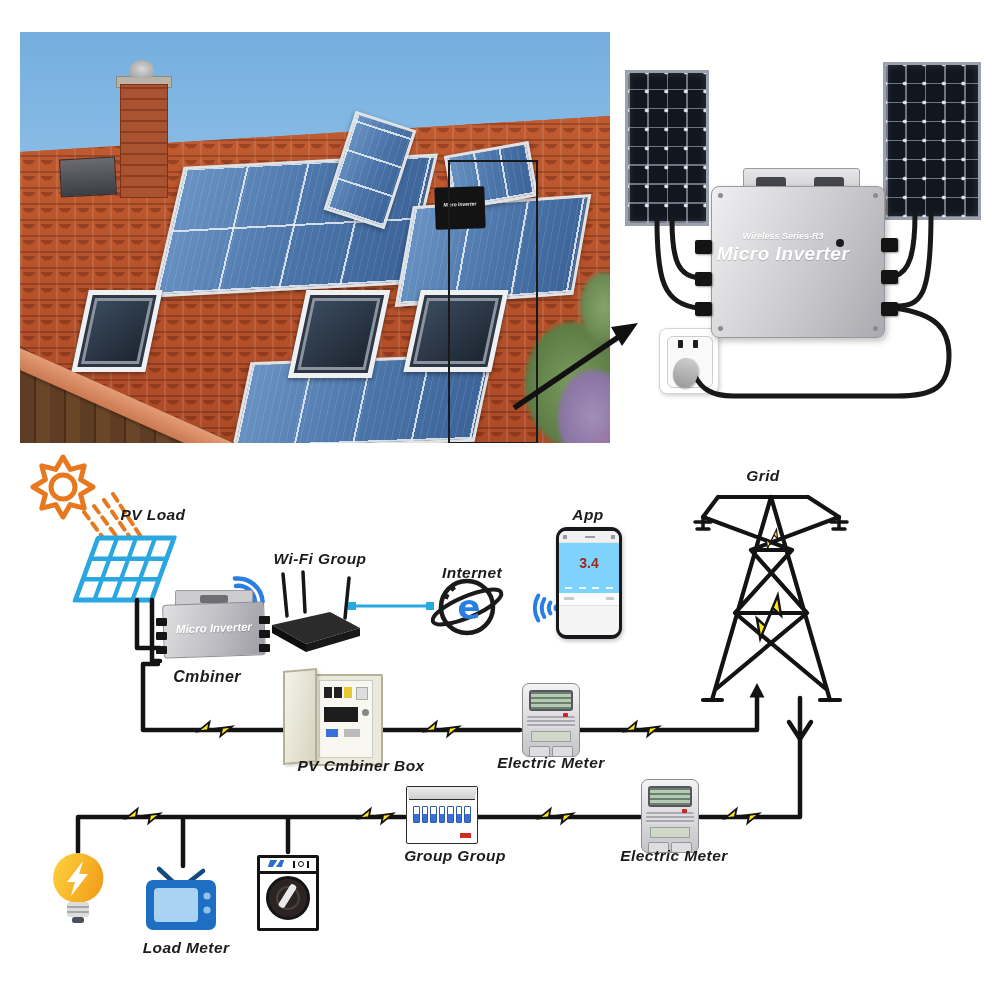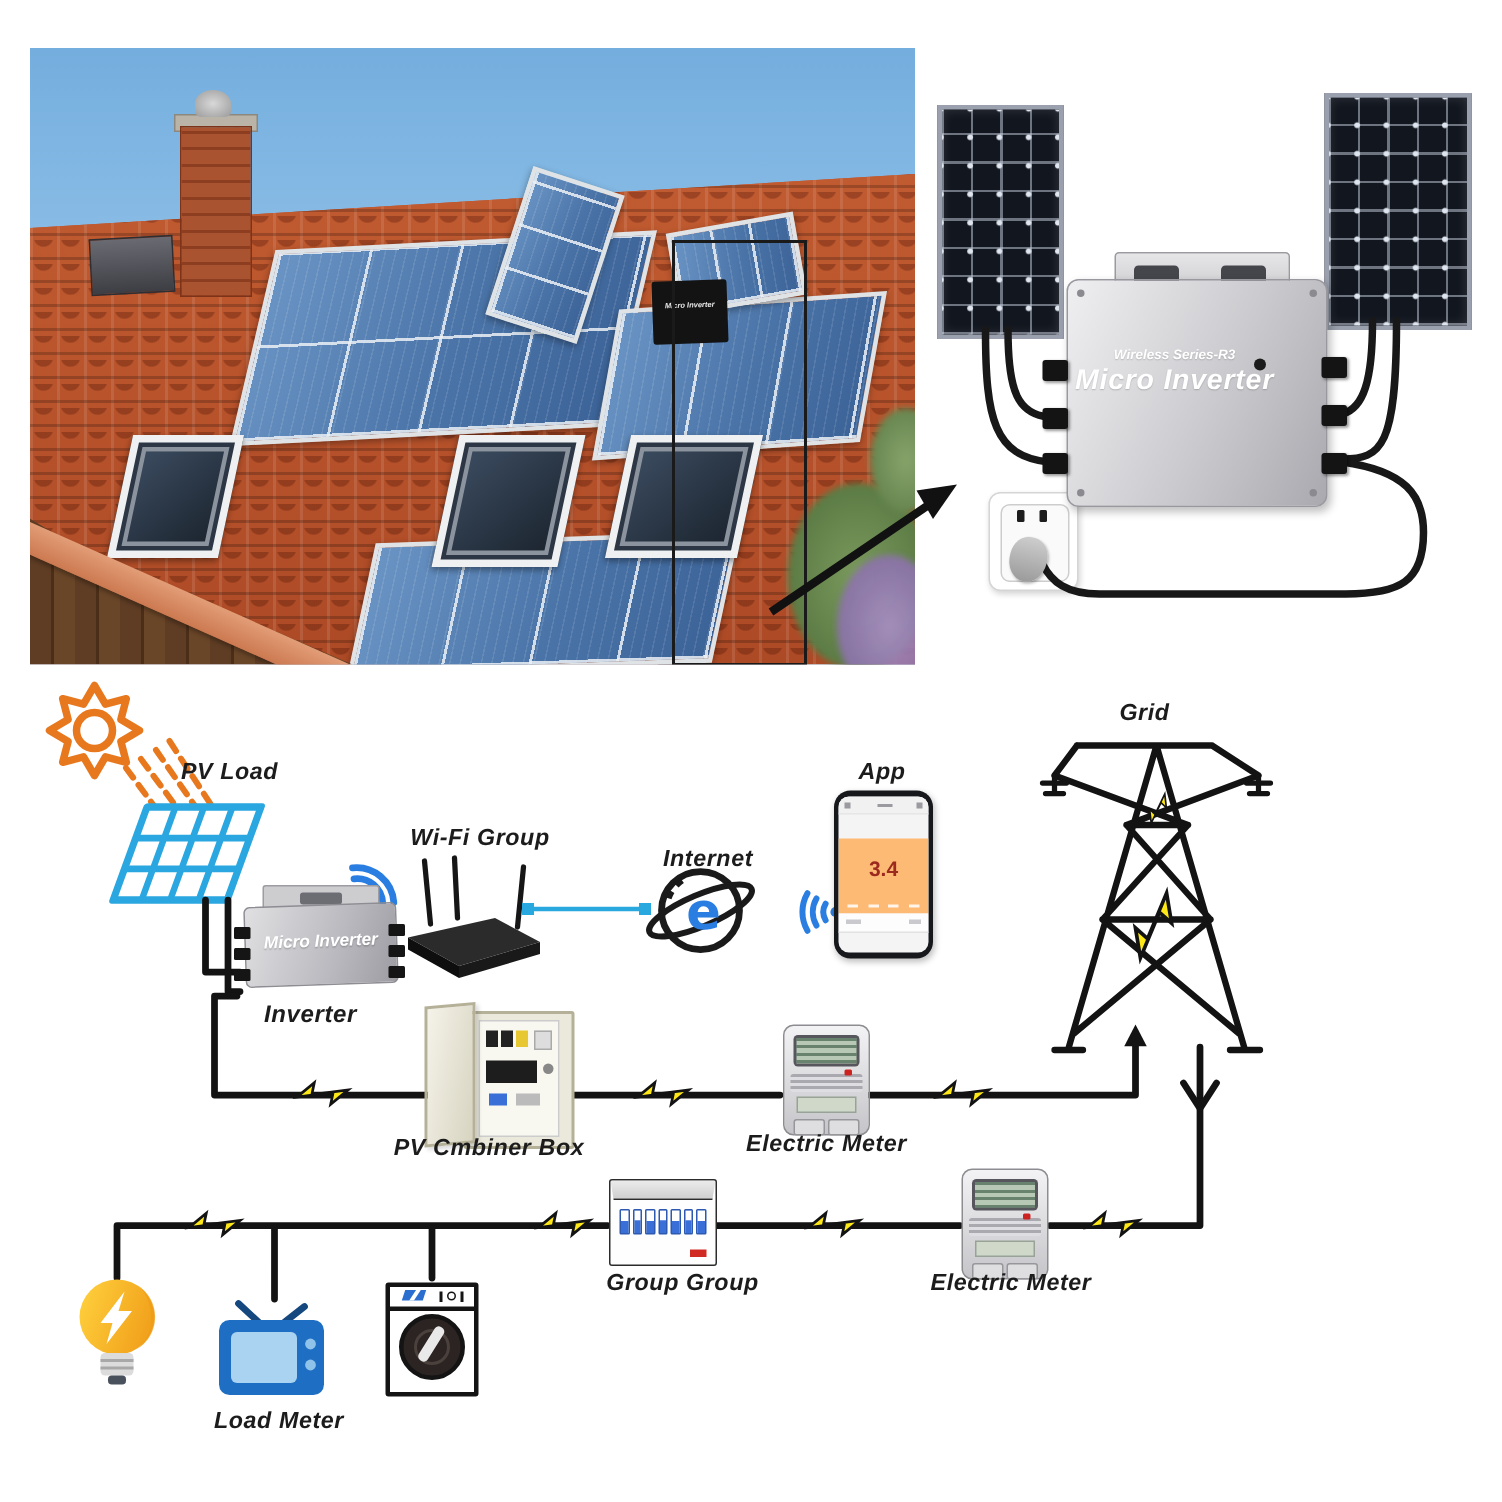--- a/index.html
+++ b/index.html
@@ -77,22 +77,22 @@
   .di-slot{position:absolute;left:24px;top:4px;width:28px;height:8px;background:#6d6d74;border-radius:2px;}
   .di-body{position:absolute;left:0;top:13px;width:100px;height:52px;border-radius:4px;border:1px solid #8d8d93;
      background:linear-gradient(110deg,#e0e0e2 0%,#b9b9bf 60%,#9c9ca2 100%);transform:rotate(-2deg);
      color:#fff;text-align:center;font:italic bold 11.5px "Liberation Sans",sans-serif;line-height:48px;text-shadow:0 1px 1px rgba(0,0,0,.2);}
   .di-port{position:absolute;width:11px;height:8px;background:#151515;border-radius:1px;}
 
   #app-phone{left:556px;top:527px;width:66px;height:112px;background:#17181c;border-radius:11px;padding:4px 3px;box-sizing:border-box;box-shadow:1px 2px 4px rgba(0,0,0,.25);}
   .ph-screen{width:100%;height:100%;background:#f4f4f5;border-radius:7px;overflow:hidden;position:relative;}
   .ph-bar{height:11px;background:#f1f1f1;position:relative;border-bottom:1px solid #e6e6e6;}
   .ph-bar b{position:absolute;background:#9a9aa0;}
-  .ph-red{height:50px;background:#fdba74;position:relative;color:#9c2a1e;
-     font:bold 14px "Liberation Sans",sans-serif;text-align:center;line-height:40px;margin-top:16px;}
+  .ph-red{height:50px;background:#7dd3fc;position:relative;color:#9c2a1e;
+     font:bold 14px "Liberation Sans",sans-serif;text-align:center;line-height:40px;}
   .ph-ticks{position:absolute;bottom:4px;left:0;right:0;display:flex;justify-content:space-evenly;}
   .ph-ticks i{width:7px;height:2px;background:rgba(255,255,255,.85);}
   .ph-row{height:12px;background:#fdfdfd;border-bottom:1px solid #e2e2e2;position:relative;}
   .ph-row b{position:absolute;top:4px;height:3px;background:#c9c9ce;}
 
   #combiner{left:283px;top:671px;width:98px;height:94px;}
   .cab-body{position:absolute;left:26px;top:3px;width:70px;height:88px;background:#ebe9dc;border:2px solid #b5b098;border-radius:2px;}
   .cab-in{position:absolute;left:8px;top:4px;width:52px;height:76px;background:#f8f7f0;border:1px solid #ccc;}
   .cab-door{position:absolute;left:0;top:0;width:30px;height:90px;background:linear-gradient(100deg,#f5f3e9 0%,#d7d4c1 100%);
      border:2px solid #b5b098;transform:skewY(-5deg);transform-origin:left top;box-shadow:2px 2px 3px rgba(0,0,0,.15);}
@@ -445,24 +445,24 @@
       <div class="w-mark2"></div>
       <div class="w-mark3" style="left:47px;"></div>
     </div>
     <div class="w-drum">
         <u></u>
         <i></i>
       </div>
   </div>
 
   <div class="lbl" style="left:153px;top:506px;">PV Load</div>
-  <div class="lbl" style="left:207px;top:668px;font-size:16px;">Inverter</div>
+  <div class="lbl" style="left:207px;top:668px;font-size:16px;">Cmbiner</div>
   <div class="lbl" style="left:320px;top:550px;">Wi-Fi Group</div>
   <div class="lbl" style="left:472px;top:564px;">Internet</div>
   <div class="lbl" style="left:588px;top:506px;">App</div>
   <div class="lbl" style="left:763px;top:467px;">Grid</div>
-  <div class="lbl" style="left:326px;top:757px;">PV Cmbiner Box</div>
+  <div class="lbl" style="left:361px;top:757px;">PV Cmbiner Box</div>
   <div class="lbl" style="left:551px;top:754px;">Electric Meter</div>
   <div class="lbl" style="left:455px;top:847px;">Group Group</div>
   <div class="lbl" style="left:674px;top:847px;">Electric Meter</div>
   <div class="lbl" style="left:186px;top:939px;">Load Meter</div>
 
 </div>
 
 </body></html>

